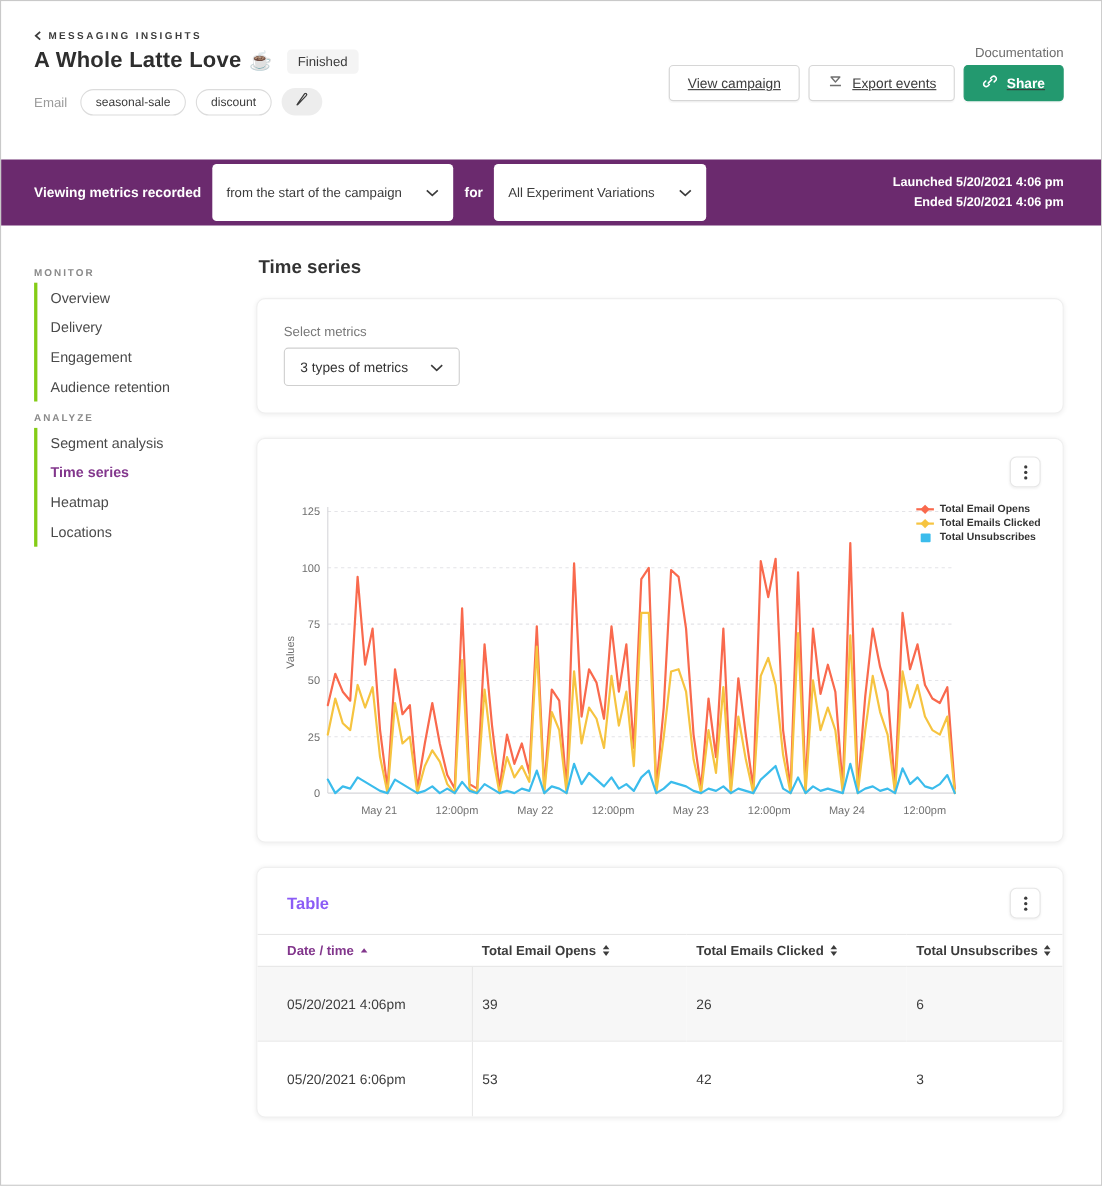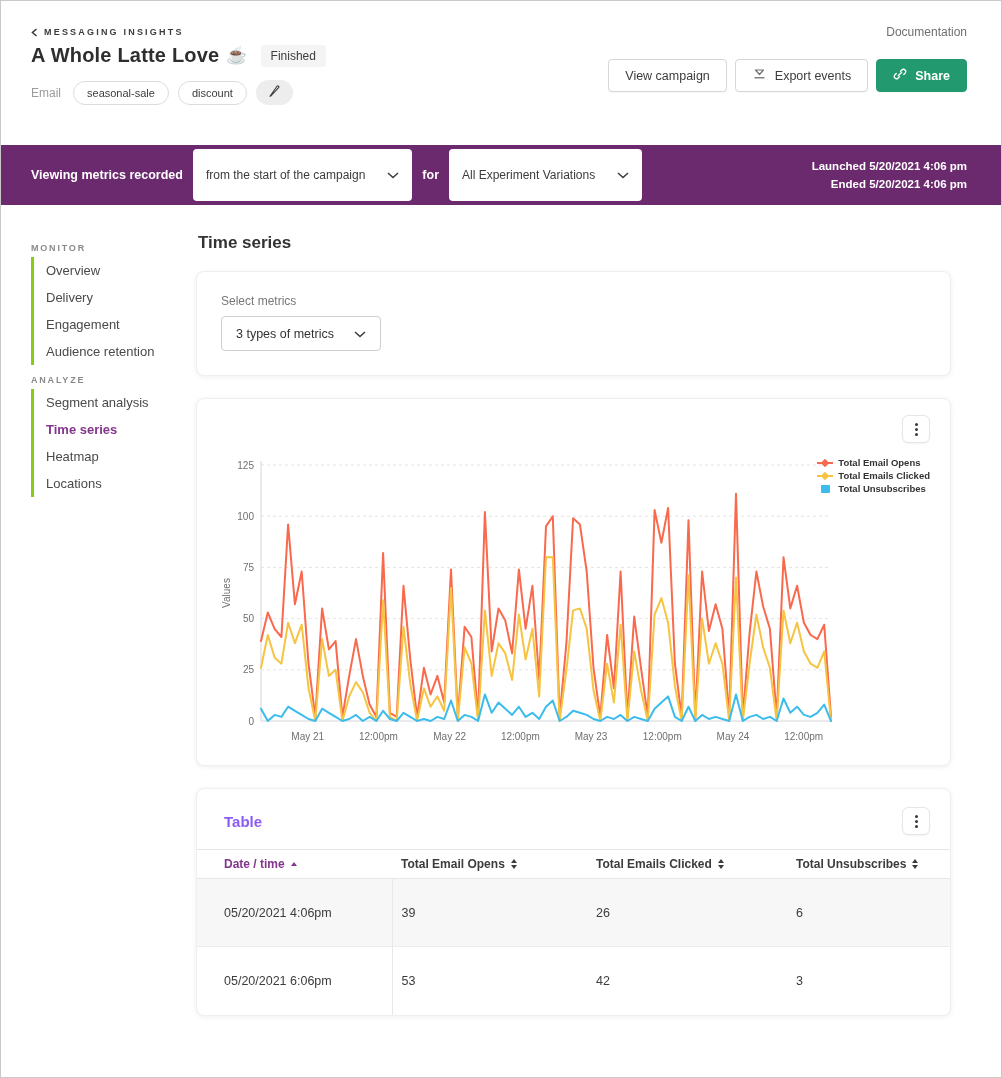--- a/index.html
+++ b/index.html
@@ -29,38 +29,38 @@
   .page-h1{ font-size:20px; font-weight:700; color:#2e2e2e; letter-spacing:.2px; }
   .emoji{ font-size:17px; margin-left:7px; }
   .badge{ margin-left:13px; background:#f4f4f4; border-radius:4px; padding:4px 10px;
           font-size:12px; color:#3c3c3c; }
   .meta-row{ display:flex; align-items:center; gap:9px; margin-top:13px; }
   .chan{ font-size:12px; color:#9b9b9b; margin-right:3px; }
   .pill{ border:1px solid var(--border); border-radius:13px; padding:5px 13px;
          font-size:11px; color:#3c3c3c; background:#fff; cursor:pointer; }
   .edit-pill{ background:#ededed; border:none; border-radius:13px; width:37px; height:25px;
          display:flex; align-items:center; justify-content:center; cursor:pointer; }
-  .doc-link{ position:absolute; top:24px; right:34px; font-size:12px; color:#6e6e6e; cursor:pointer; }
-  .actions{ position:absolute; top:58px; right:34px; display:flex; gap:8px; }
+  .doc-link{ position:absolute; top:40px; right:34px; font-size:12px; color:#6e6e6e; cursor:pointer; }
+  .actions{ position:absolute; top:58px; right:34px; display:flex; gap:8px;text-decoration:underline; }
   .btn{ display:flex; align-items:center; gap:8px; background:#fff; border:1px solid #d6d6d6;
         border-radius:4px; padding:0 16px; height:33px; font-size:12.5px; color:#3c3c3c;
         font-family:inherit; cursor:pointer; box-shadow:0 1px 1px rgba(0,0,0,.03); }
   .btn-green{ background:var(--green); border-color:var(--green); color:#fff; font-weight:bold; }
 
   
   .filterbar{ height:60px; background:var(--bar); display:flex; align-items:center;
               padding:0 34px 0 30px; color:#fff; }
   .fb-label{ font-size:12.5px; font-weight:bold; }
   .fb-select{ margin:0 10px; background:#fff; border:none; border-radius:4px; height:52px;
               display:flex; align-items:center; gap:22px; padding:0 13px; font-size:12px;
               color:#3c3c3c; font-family:inherit; cursor:pointer; }
   .fb-right{ margin-left:auto; text-align:right; font-size:11.5px; font-weight:bold; line-height:18px; }
 
   
-  .content{ display:flex; padding:28px 50px 0 30px; }
+  .content{ display:flex; padding:28px 34px 0 30px;gap:37px; }
   .sidebar{ width:150px; flex:0 0 150px; margin-right:15px; }
   .side-label{ font-size:9px; font-weight:bold; letter-spacing:1.8px; color:#8a8a8a;
                margin:10px 0 4px; }
   .side-group{ border-left:3px solid #84cc16; padding-left:12px; margin-bottom:10px; }
   .side-item{ font-size:13px; color:#4a4a4a; padding:6px 0; cursor:pointer; }
   .side-item.active{ color:var(--accent); font-weight:bold; }
 
   .main{ flex:1; min-width:0; }
   .main-h{ font-size:17px; font-weight:700; color:#333; margin:0 0 18px 2px; }
   .card{ background:#fff; border:1px solid #efefef; border-radius:8px;

